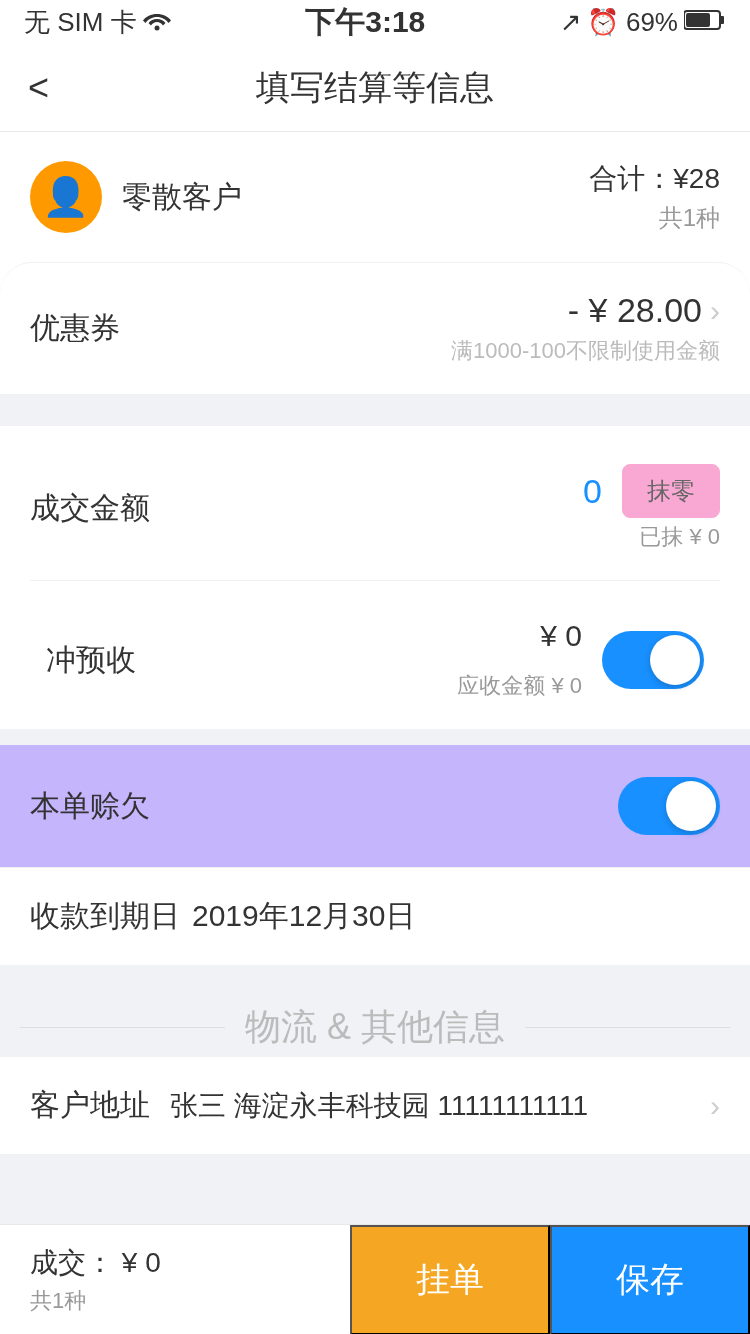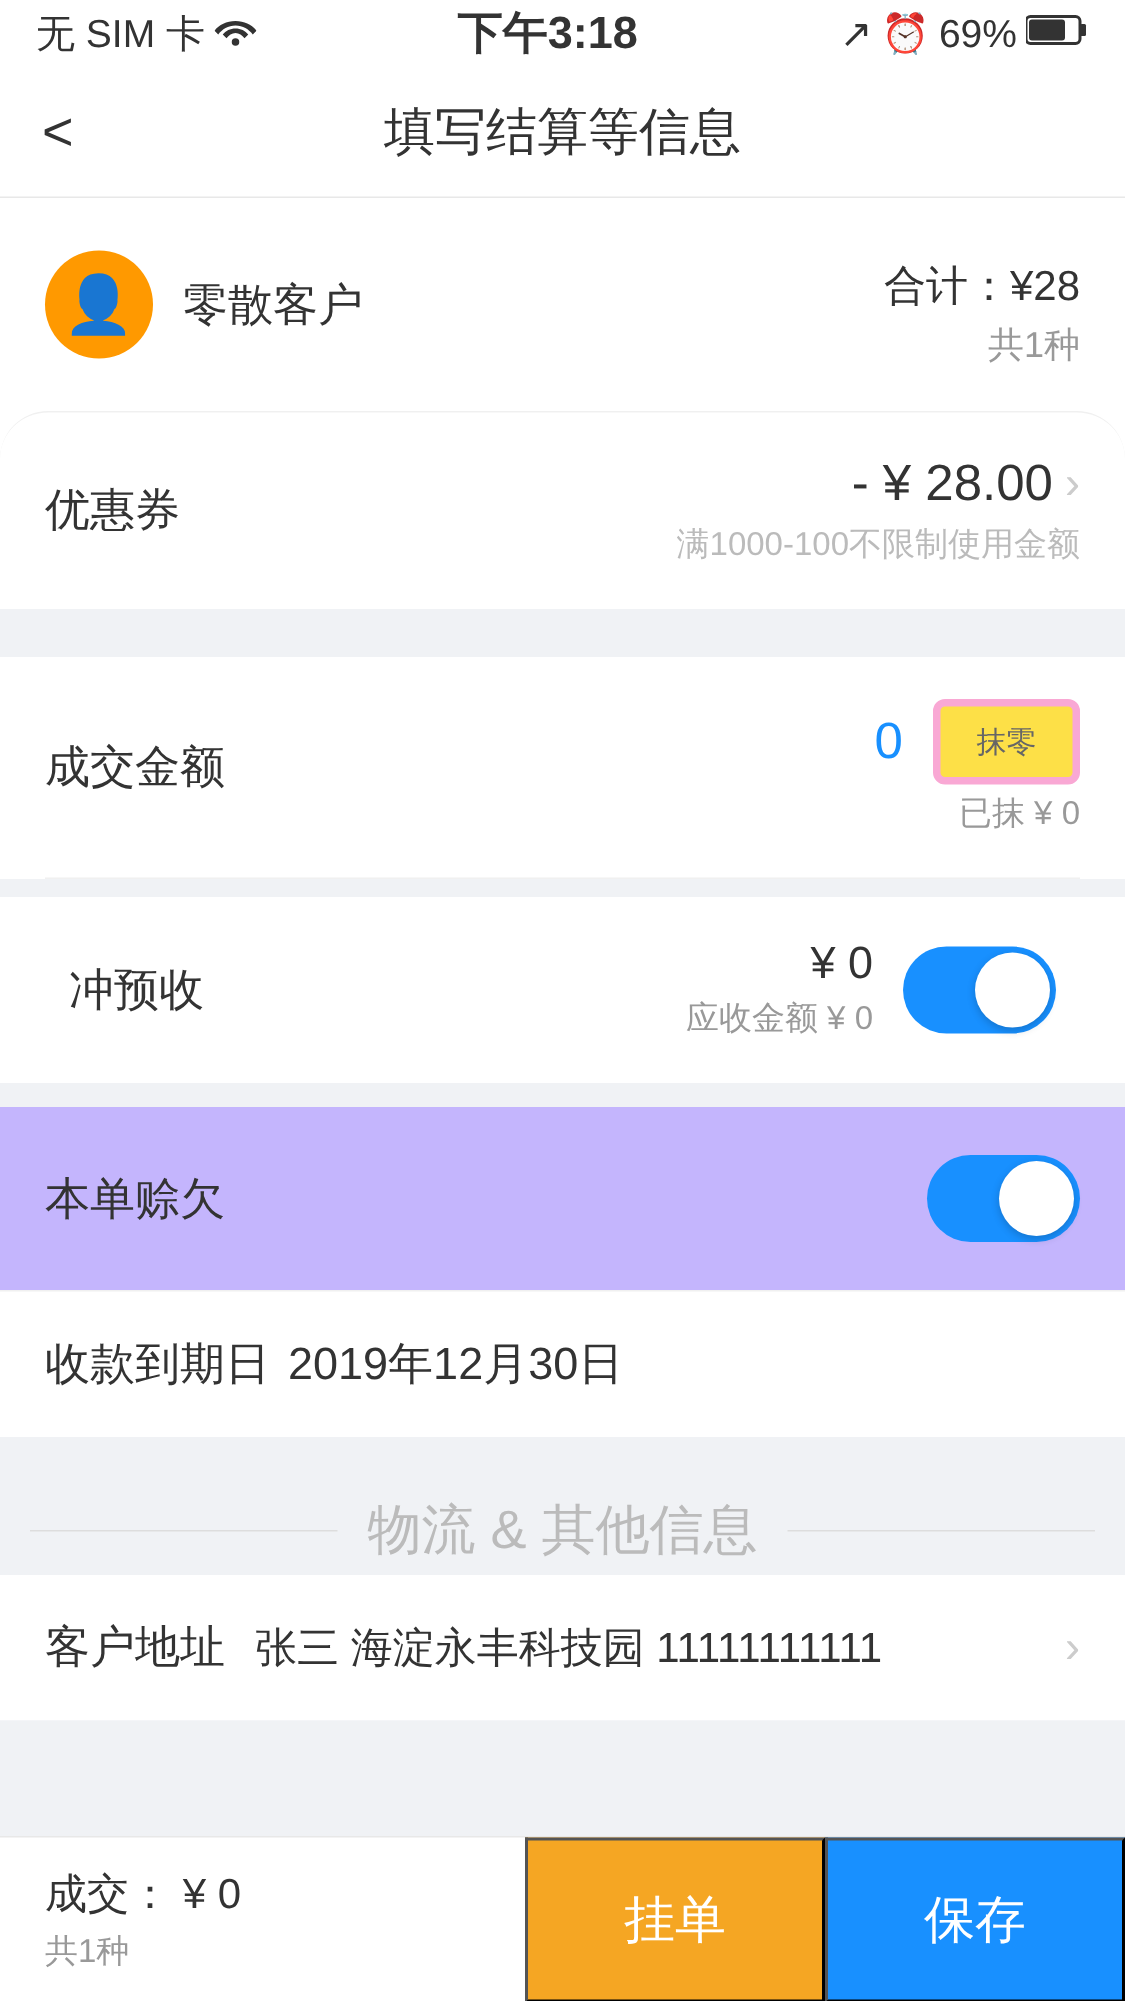--- a/index.html
+++ b/index.html
@@ -74,21 +74,21 @@
       height: 72px;
       border-radius: 50%;
       background: #f90;
       display: flex;
       align-items: center;
       justify-content: center;
     }
     .avatar-icon { font-size: 38px; }
     .customer-name { font-size: 30px; color: #333; }
     .customer-right { text-align: right; }
-    .total-amount { font-size: 28px; color: #333; margin-top: 12px; }
+    .total-amount { font-size: 28px; color: #333; }
     .total-count { font-size: 24px; color: #999; margin-top: 4px; }
 
     
     .coupon-row {
       display: flex;
       align-items: center;
       justify-content: space-between;
       padding: 28px 30px;
       background: #fff;
       border-top: 1px solid #f0f0f0;
@@ -102,65 +102,65 @@
 
     
     .divider-section {
       height: 16px;
       background: #f0f2f5;
     }
 
     
     .amount-section {
       background: #fff;
-      padding: 0 30px;
-      margin-bottom: 12px;
+      padding: 10px 30px;
+      margin-bottom: 0;
     }
     .amount-row {
       display: flex;
       align-items: center;
       justify-content: space-between;
       padding: 28px 0;
       border-bottom: 1px solid #f0f0f0;
     }
     .row-label { font-size: 30px; color: #333; }
     .amount-right {
       display: flex;
       align-items: center;
       gap: 20px;
     }
     .amount-value-blue { font-size: 34px; color: #1890ff; font-weight: 500; }
     .amount-sub { font-size: 22px; color: #999; text-align: right; margin-top: 4px; }
     .round-btn {
-      border: 5px solid #f9a8d4;
+      border: 1px solid #f9a8d4;
       border-radius: 8px;
       padding: 10px 24px;
-      font-size: 20px;
+      font-size: 24px;
       color: #666;
-      background: #fde047;
+      background: #f9a8d4;
       cursor: pointer;
     }
 
     
     .advance-row {
       display: flex;
       align-items: center;
       justify-content: space-between;
       padding: 28px 46px;
       background: #fff;
     }
     .advance-left { font-size: 30px; color: #333; }
     .advance-right {
       display: flex;
       align-items: center;
       gap: 20px;
     }
     .advance-amount-block { text-align: right; }
     .advance-amount { font-size: 30px; color: #333; font-weight: 500; }
-    .advance-sub { font-size: 22px; color: #999; margin-top: 4px; }
+    .advance-sub { font-size: 22px; color: #999; margin-top: 18px; }
 
     
     .toggle {
       width: 102px;
       height: 58px;
       border-radius: 29px;
       background: #1890ff;
       position: relative;
       cursor: pointer;
       display: flex;

